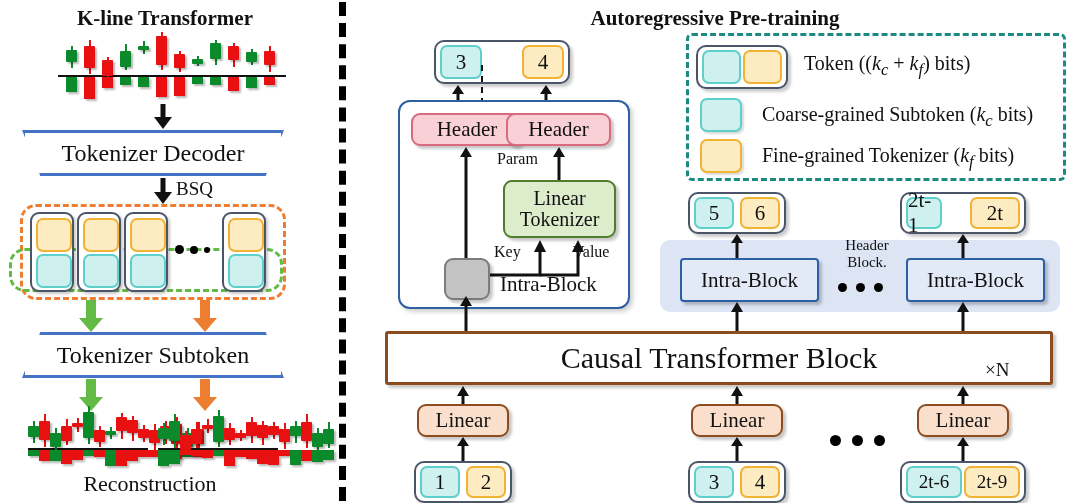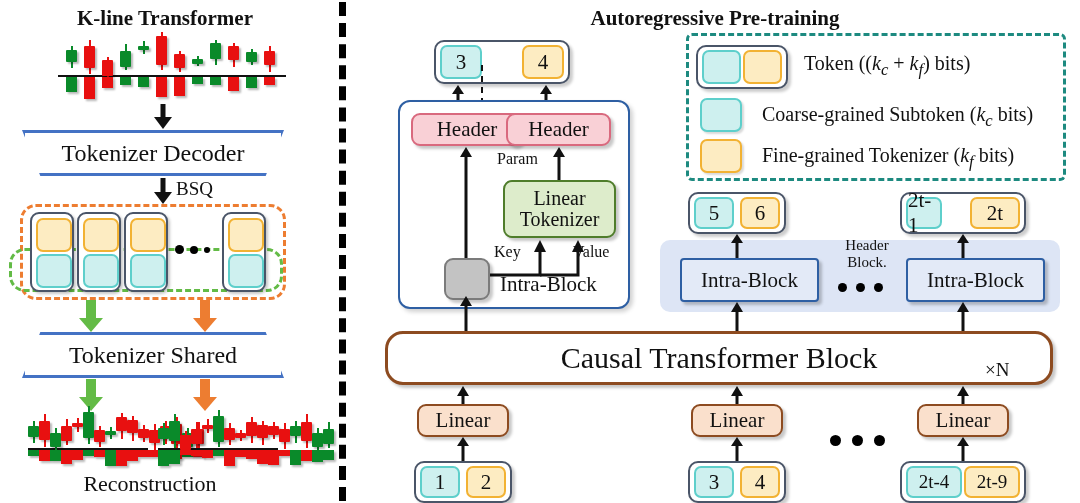--- a/index.html
+++ b/index.html
@@ -48,21 +48,21 @@
   .ar .hd{position:absolute;left:50%;transform:translateX(-50%);width:0;height:0;}
 
   .lbl{position:absolute;white-space:nowrap;}
 
   
   .hdr{background:#f9d0d6;border:2px solid #d9697e;color:#111;}
   .xatt{background:#ddeccb;border:2px solid #4f7d2b;}
   .grey{background:#c3c3c3;border:2px solid #7b7b7b;border-radius:9px;}
   .intra{background:#e3eaf7;border:2.5px solid #2e5fa3;border-radius:4px;}
   .linear{background:#fae0cc;border:2.5px solid #8d4b20;border-radius:9px;}
-  .ctb{background:#fff;border:3px solid #8d4b20;border-radius:18px;align-items:center;}
+  .ctb{background:#fff;border:3px solid #8d4b20;border-radius:3px;align-items:center;}
   .panelBlue{position:absolute;box-sizing:border-box;border:2.5px solid #2e5fa3;
              background:#fff;border-radius:12px;box-shadow:3px 3px 4px rgba(0,0,0,.18);}
   .sharedBand{position:absolute;background:#dde5f5;border-radius:10px;}
   .tokRow{position:absolute;box-sizing:border-box;border:2.5px solid #4a5568;border-radius:10px;
           background:#fff;display:flex;align-items:center;box-shadow:3px 3px 3px rgba(0,0,0,.2);}
   .cell{box-sizing:border-box;display:flex;align-items:center;justify-content:center;
         border-radius:7px;font-size:21px;}
   .cellC{background:#cef0ef;border:2.5px solid #5ecfcb;}
   .cellF{background:#fdecc2;border:2.5px solid #f2b233;}
 
@@ -158,21 +158,21 @@
 <div class="ar" style="left:78px;top:300px;width:26px;height:32px;">
   <div class="sh" style="top:0;width:10px;height:20px;background:#63bb46;"></div>
   <div class="hd" style="top:18px;border-left:12px solid transparent;border-right:12px solid transparent;border-top:14px solid #63bb46;"></div>
 </div>
 <div class="ar" style="left:192px;top:300px;width:26px;height:32px;">
   <div class="sh" style="top:0;width:10px;height:20px;background:#ed7d31;"></div>
   <div class="hd" style="top:18px;border-left:12px solid transparent;border-right:12px solid transparent;border-top:14px solid #ed7d31;"></div>
 </div>
 
 <div class="trap dec" style="left:22px;top:332px;width:262px;height:46px;">
-  <span class="trapTxt">Tokenizer Shared</span>
+  <span class="trapTxt">Tokenizer Subtoken</span>
 </div>
 
 <div class="ar" style="left:78px;top:379px;width:26px;height:32px;">
   <div class="sh" style="top:0;width:10px;height:20px;background:#63bb46;"></div>
   <div class="hd" style="top:18px;border-left:12px solid transparent;border-right:12px solid transparent;border-top:14px solid #63bb46;"></div>
 </div>
 <div class="ar" style="left:192px;top:379px;width:26px;height:32px;">
   <div class="sh" style="top:0;width:10px;height:20px;background:#ed7d31;"></div>
   <div class="hd" style="top:18px;border-left:12px solid transparent;border-right:12px solid transparent;border-top:14px solid #ed7d31;"></div>
 </div>
@@ -463,15 +463,15 @@
   <div class="hd" style="top:0;border-left:6px solid transparent;border-right:6px solid transparent;border-bottom:10px solid #111;"></div>
 </div>
 <div class="node linear" style="left:917px;top:404px;width:92px;height:33px;font-size:21px;">
   <span>Linear</span>
 </div>
 <div class="ar" style="left:955px;top:437px;width:16px;height:26px;">
   <div class="sh" style="top:7px;width:3px;height:19px;background:#111;"></div>
   <div class="hd" style="top:0;border-left:6px solid transparent;border-right:6px solid transparent;border-bottom:9px solid #111;"></div>
 </div>
 <div class="tokRow" style="left:900px;top:461px;width:126px;height:42px;padding:4px;justify-content:space-between;">
-  <div class="cell cellC" style="width:56px;height:32px;font-size:19px;">2t-4</div>
+  <div class="cell cellC" style="width:56px;height:32px;font-size:19px;">2t-6</div>
   <div class="cell cellF" style="width:56px;height:32px;font-size:19px;">2t-9</div>
 </div>
 
 </body></html>

